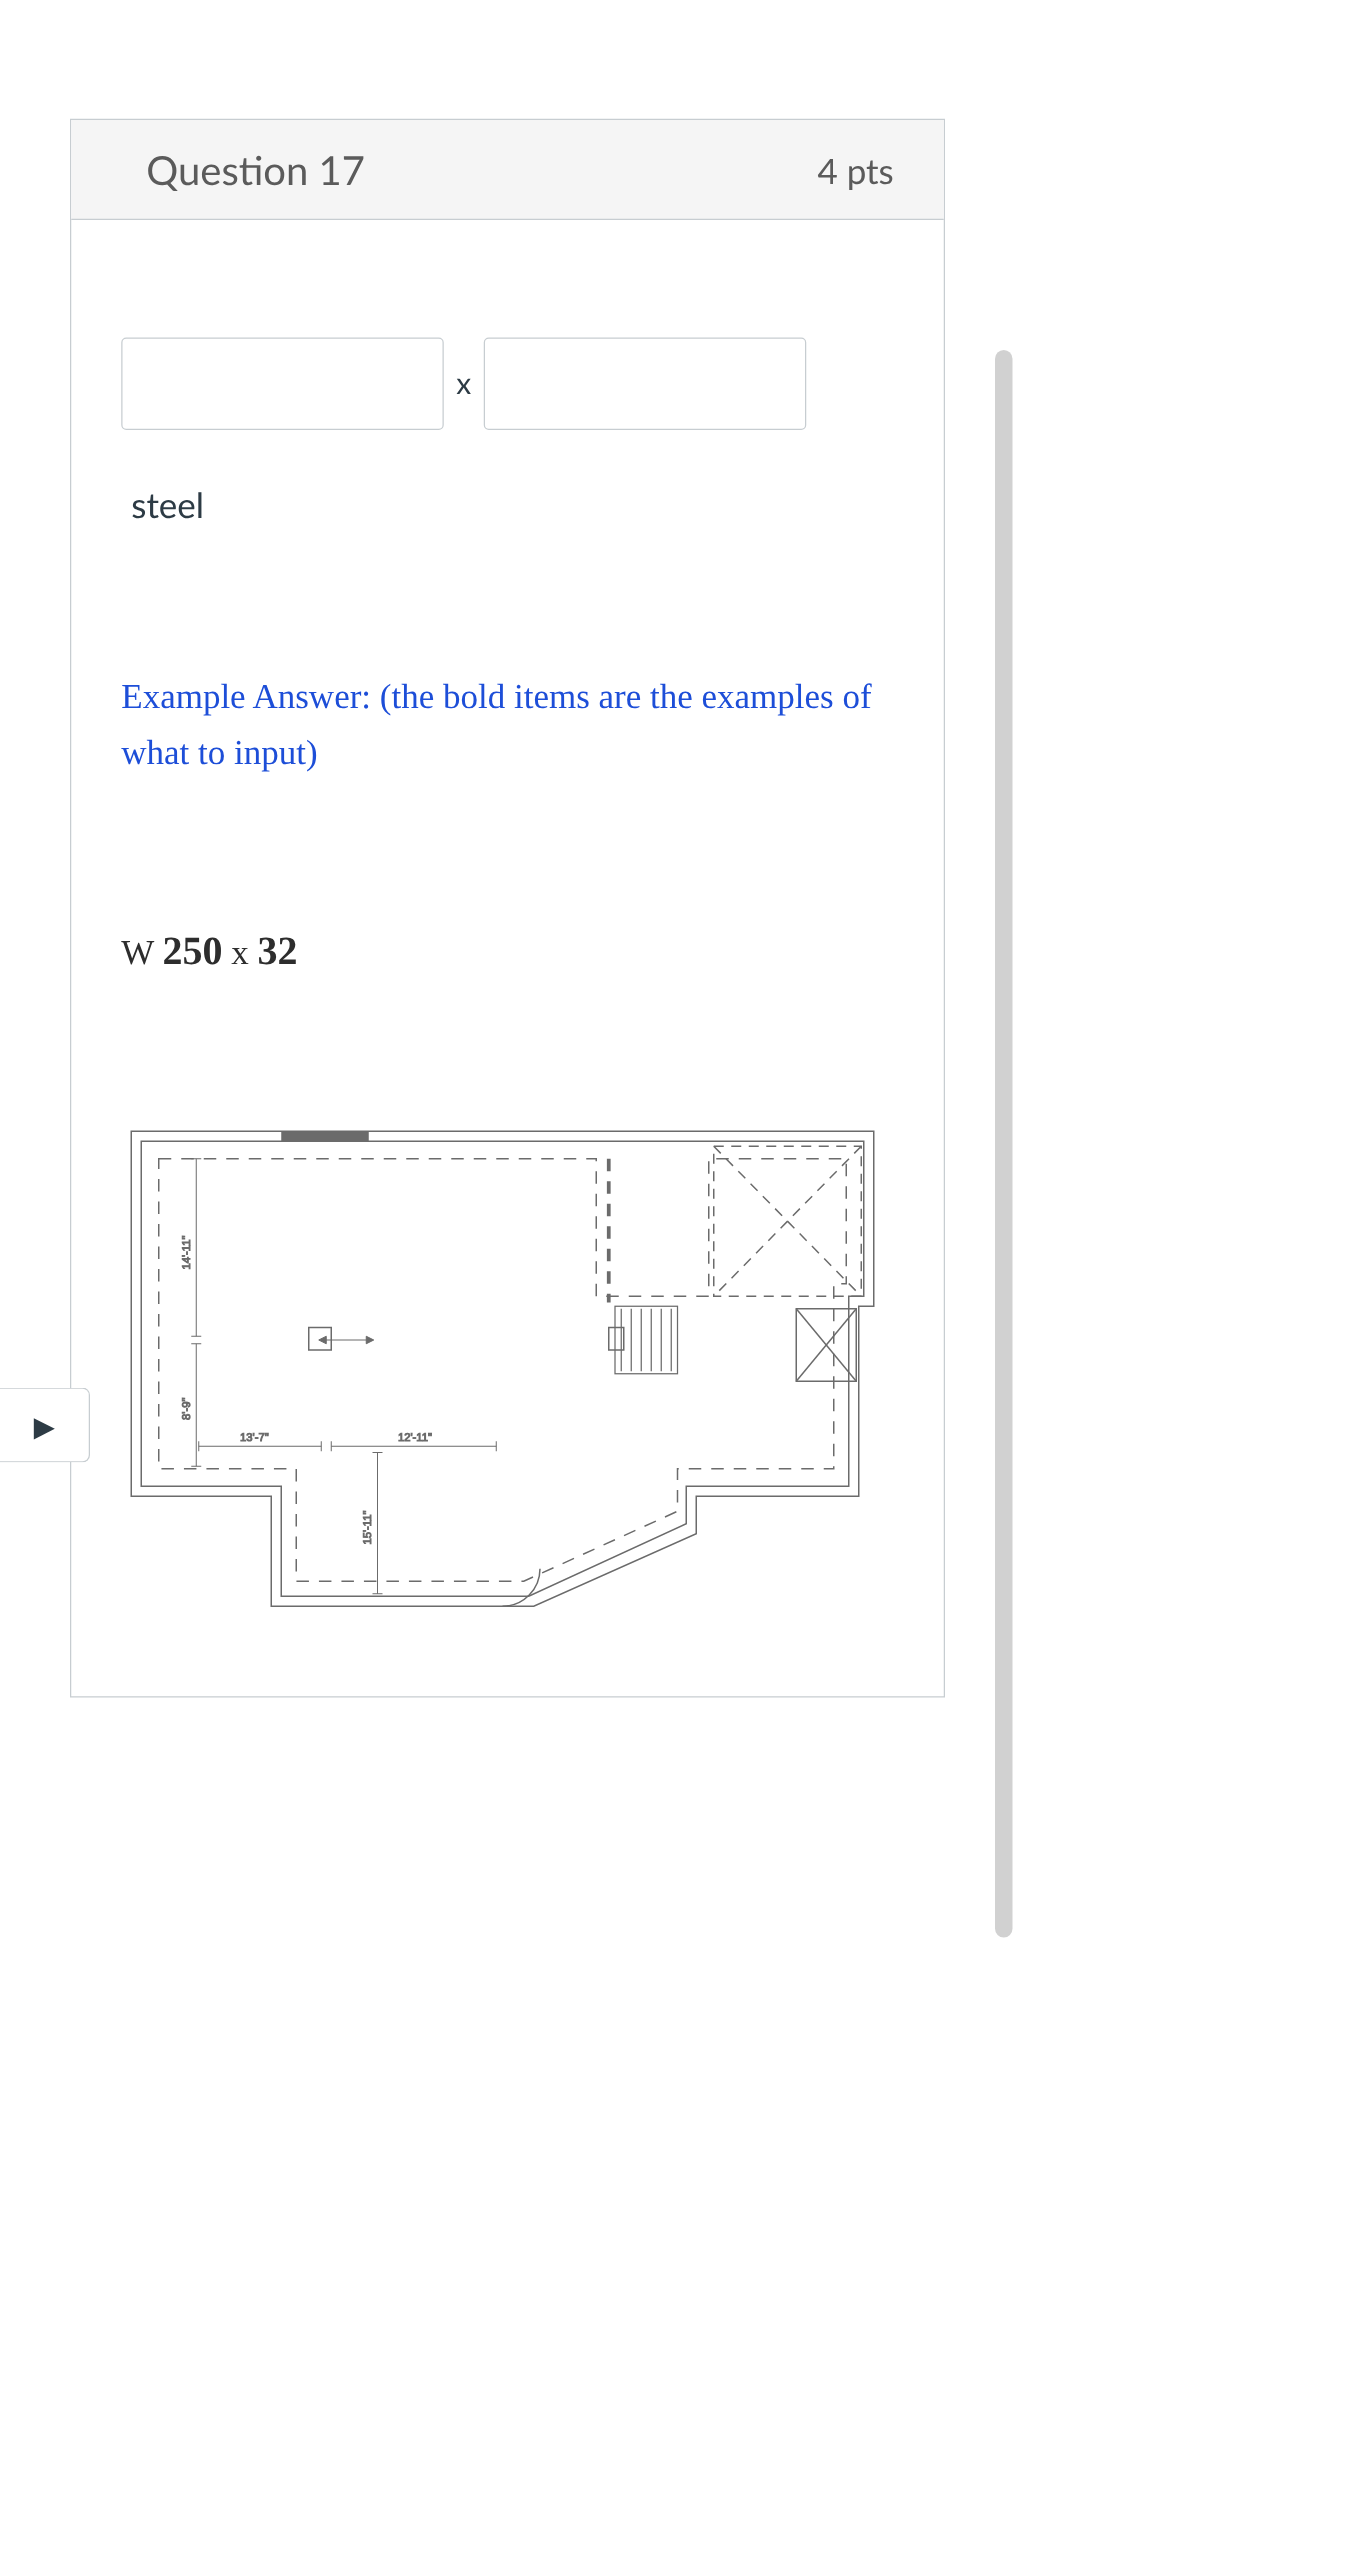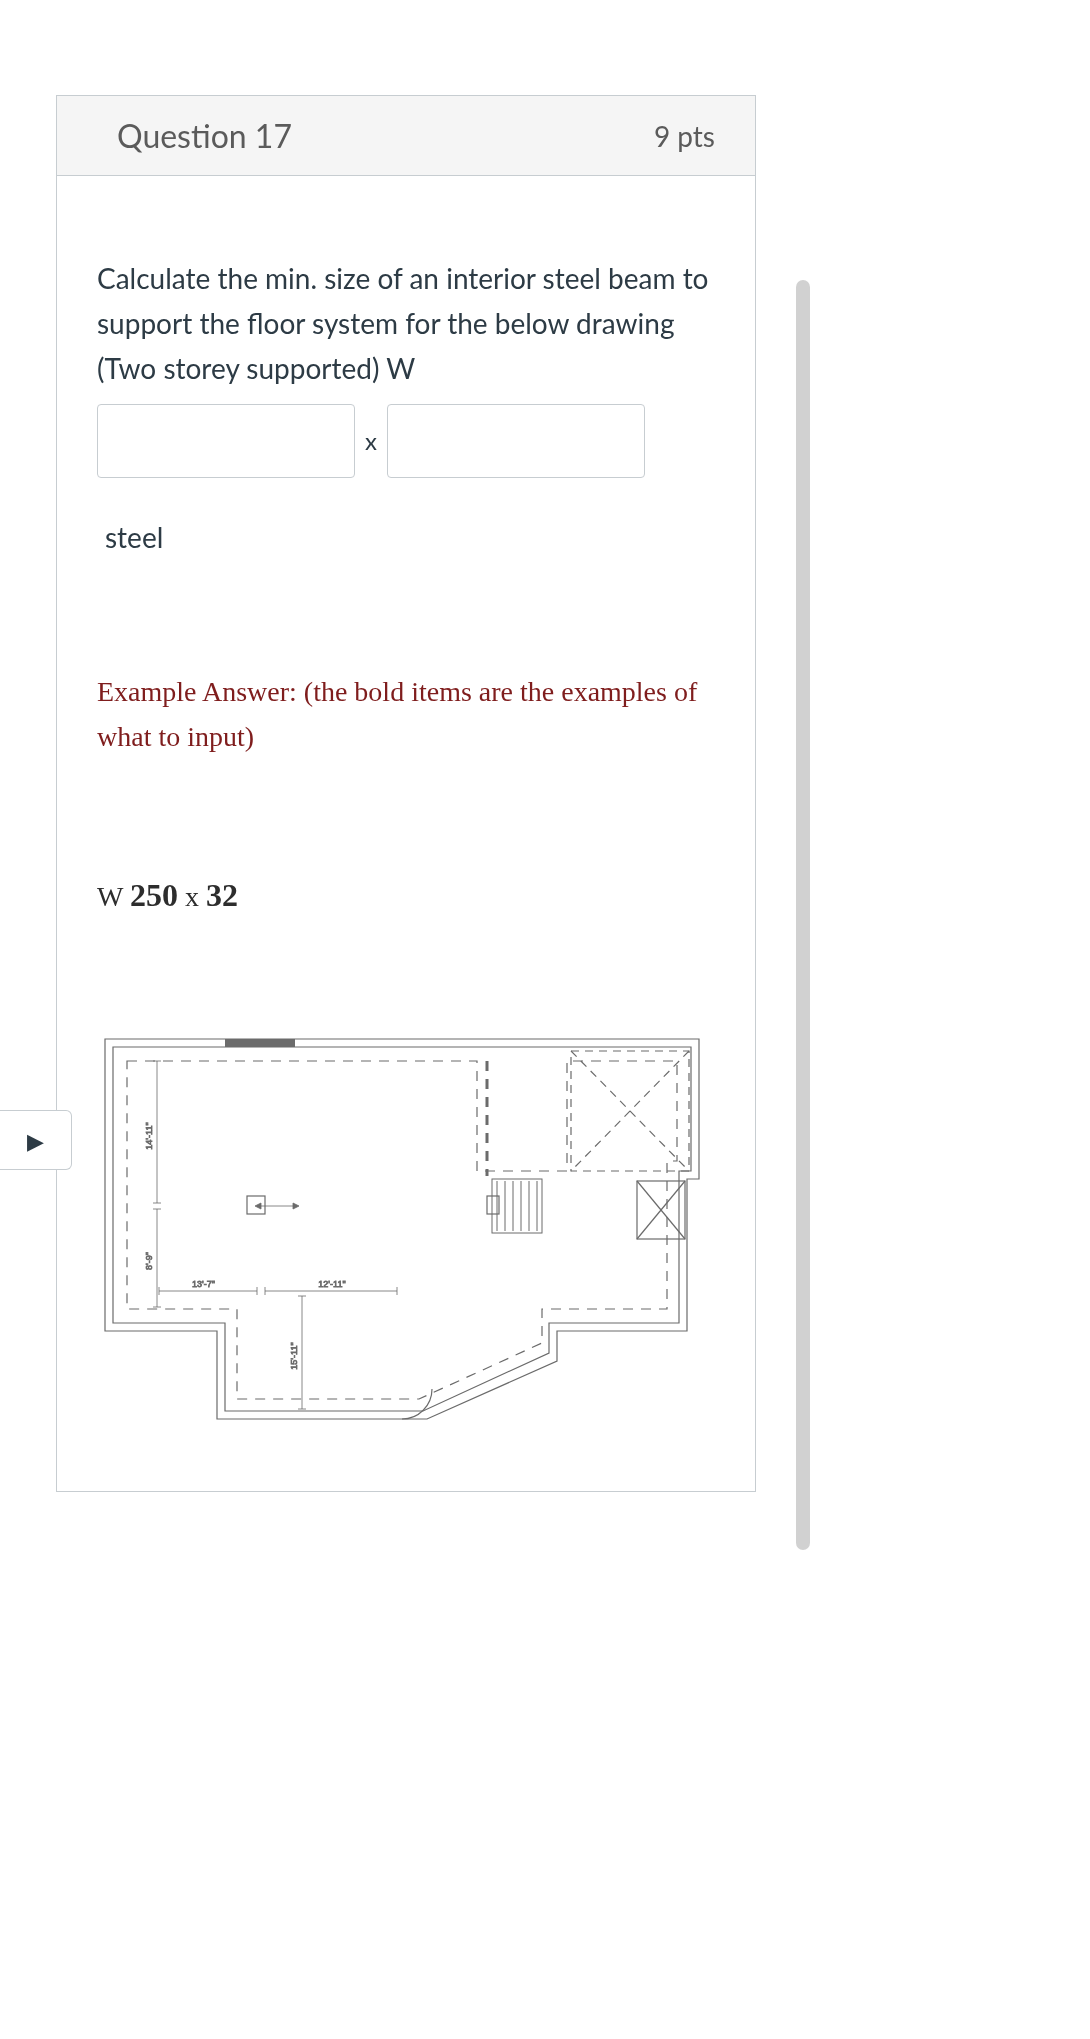--- a/index.html
+++ b/index.html
@@ -76,21 +76,21 @@
     margin-top: 31px;
   }
   .beam-word {
     margin-top: 38px;
     font-size: 28px;
   }
   .example-label {
     margin-top: 110px;
     font-size: 28px;
     font-family: Georgia, "Times New Roman", serif;
-    color: #7f1d1d;
+    color: #1d4ed8;
   }
   .example-answer {
     margin-top: 110px;
     font-family: Georgia, "Times New Roman", serif;
     font-size: 28px;
     color: #2d2d2d;
   }
   .example-answer .w { font-weight: 400; }
   .example-answer .bold { font-weight: 700; font-size: 32px; margin-top: 22px; }
   .example-answer .x { font-weight: 400; }
@@ -132,26 +132,25 @@
 </style>
 </head>
 <body>
 
 <div class="page">
 
   <div class="question-card">
 
     <div class="question-header">
       <span class="question-title">Question 17</span>
-      <span class="question-points">9 pts</span>
+      <span class="question-points">4 pts</span>
     </div>
 
     <div class="question-body">
 
-      <div class="prompt-line">Calculate the min. size of an interior steel beam to support the floor system for the below drawing (Two storey supported) W</div>
 
       <div class="fill-line">
         <input class="blank-input" type="text" value="" style="">
         <span class="sep-x">x</span>
         <input class="blank-input" type="text" value="" style="">
         <span class="after-text">steel</span>
       </div>
 
 
       <div class="example-label">Example Answer: (the bold items are the examples of what to input)</div>

